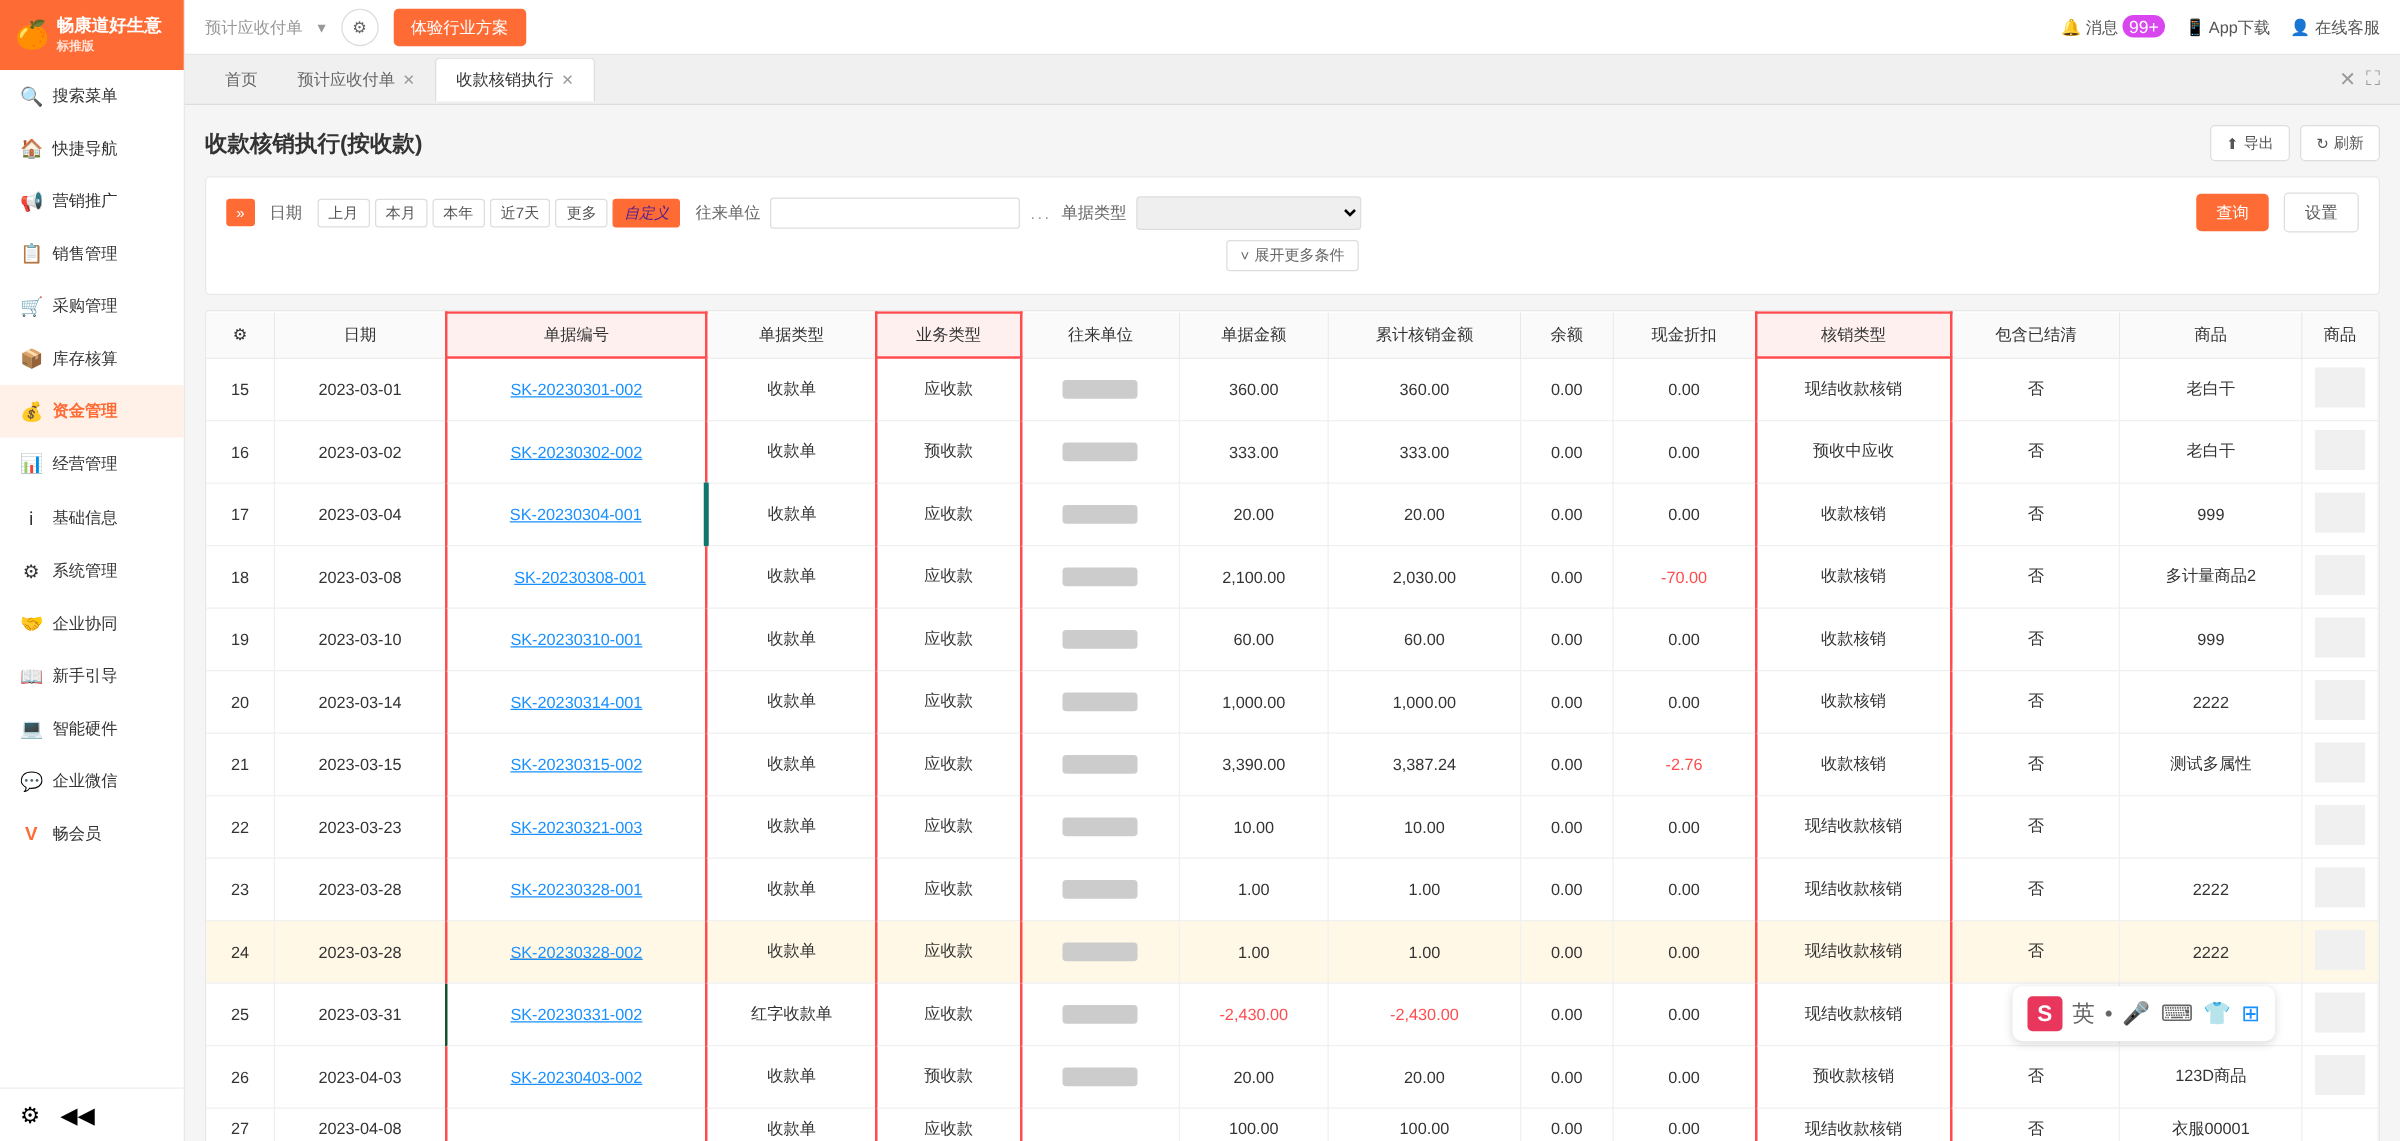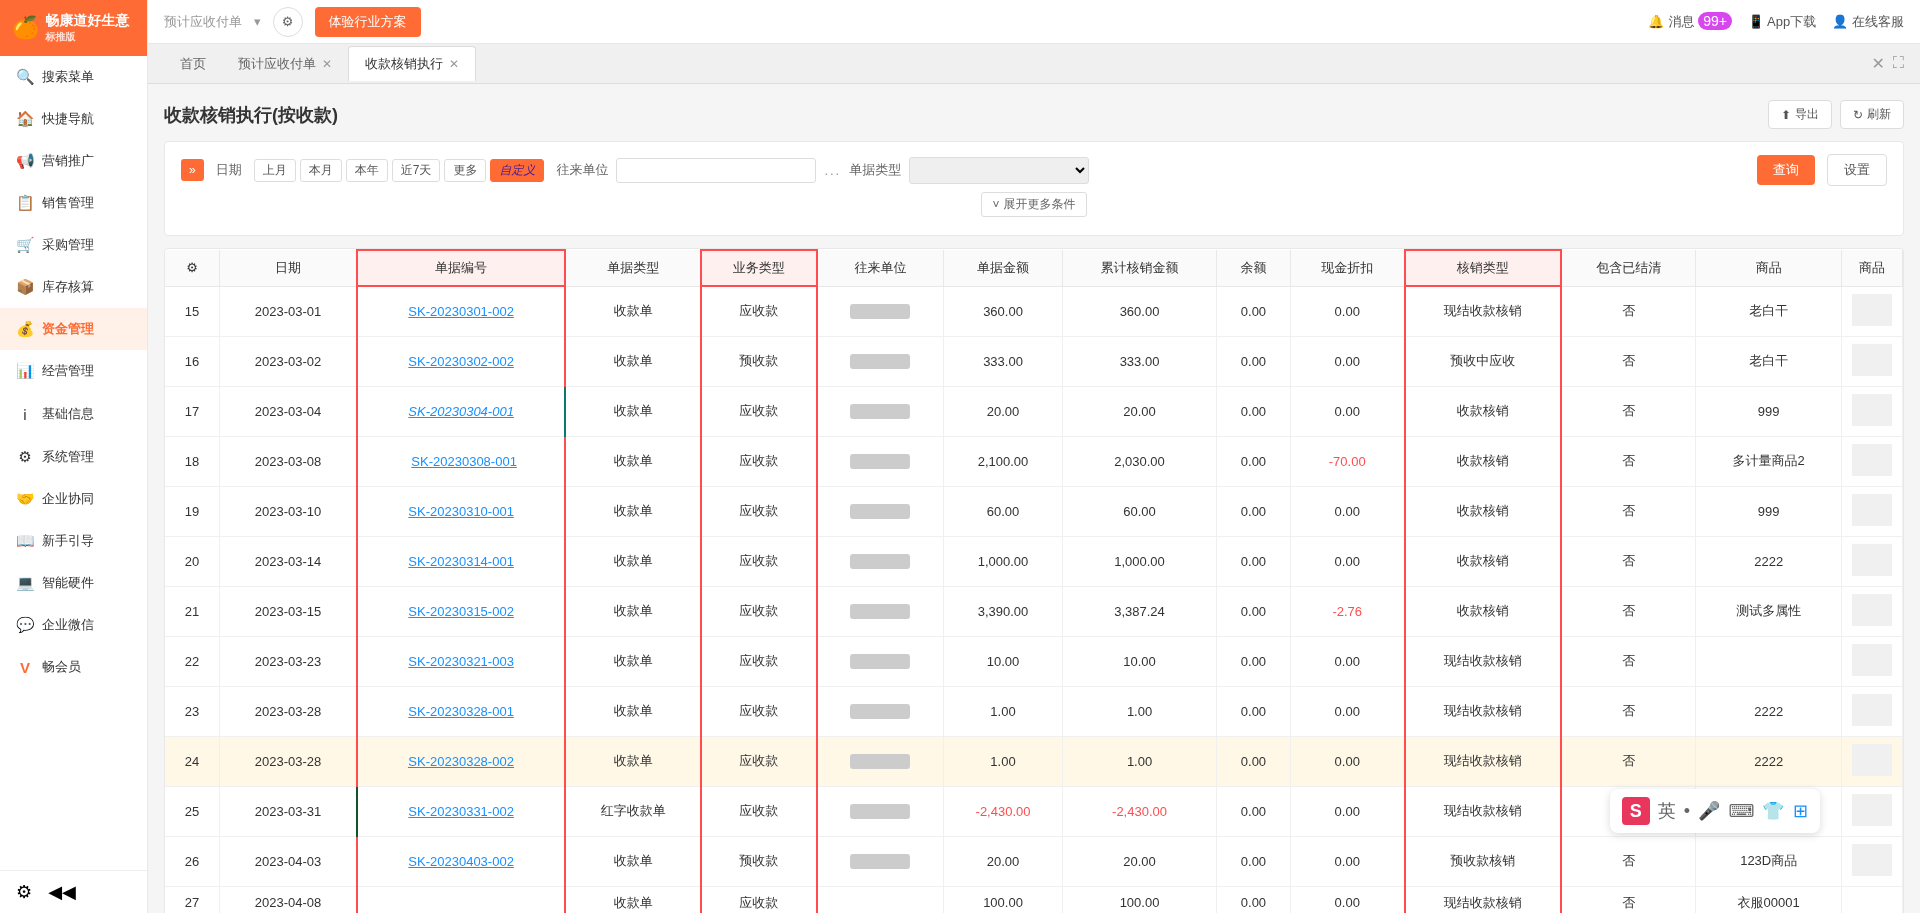--- a/index.html
+++ b/index.html
@@ -285,21 +285,21 @@
       <td>0.00</td>
       <td class="">0.00</td>
       <td style="border-left: 2px solid #ff4d4f; border-right: 2px solid #ff4d4f;">预收中应收</td>
       <td>否</td>
       <td>老白干</td>
       <td style="width:60px;"><div style="width:40px;height:32px;background:#f0f0f0;display:inline-block;"></div></td>
     </tr>
             <tr>
       <td>17</td>
       <td>2023-03-04</td>
-      <td style="border-left: 2px solid #ff4d4f; border-right: 2px solid #0f766e; font-style: italic;"><span class="link">SK-20230304-001</span></td>
+      <td style="border-left: 2px solid #ff4d4f; border-right: 4px solid #0f766e;"><span class="link">SK-20230304-001</span></td>
       <td>收款单</td>
       <td style="border-left: 2px solid #ff4d4f; border-right: 2px solid #ff4d4f;">应收款</td>
       <td><span class="blurred">&nbsp;&nbsp;&nbsp;&nbsp;&nbsp;&nbsp;&nbsp;&nbsp;</span></td>
       <td class="">20.00</td>
       <td class="">20.00</td>
       <td>0.00</td>
       <td class="">0.00</td>
       <td style="border-left: 2px solid #ff4d4f; border-right: 2px solid #ff4d4f;">收款核销</td>
       <td>否</td>
       <td>999</td>

